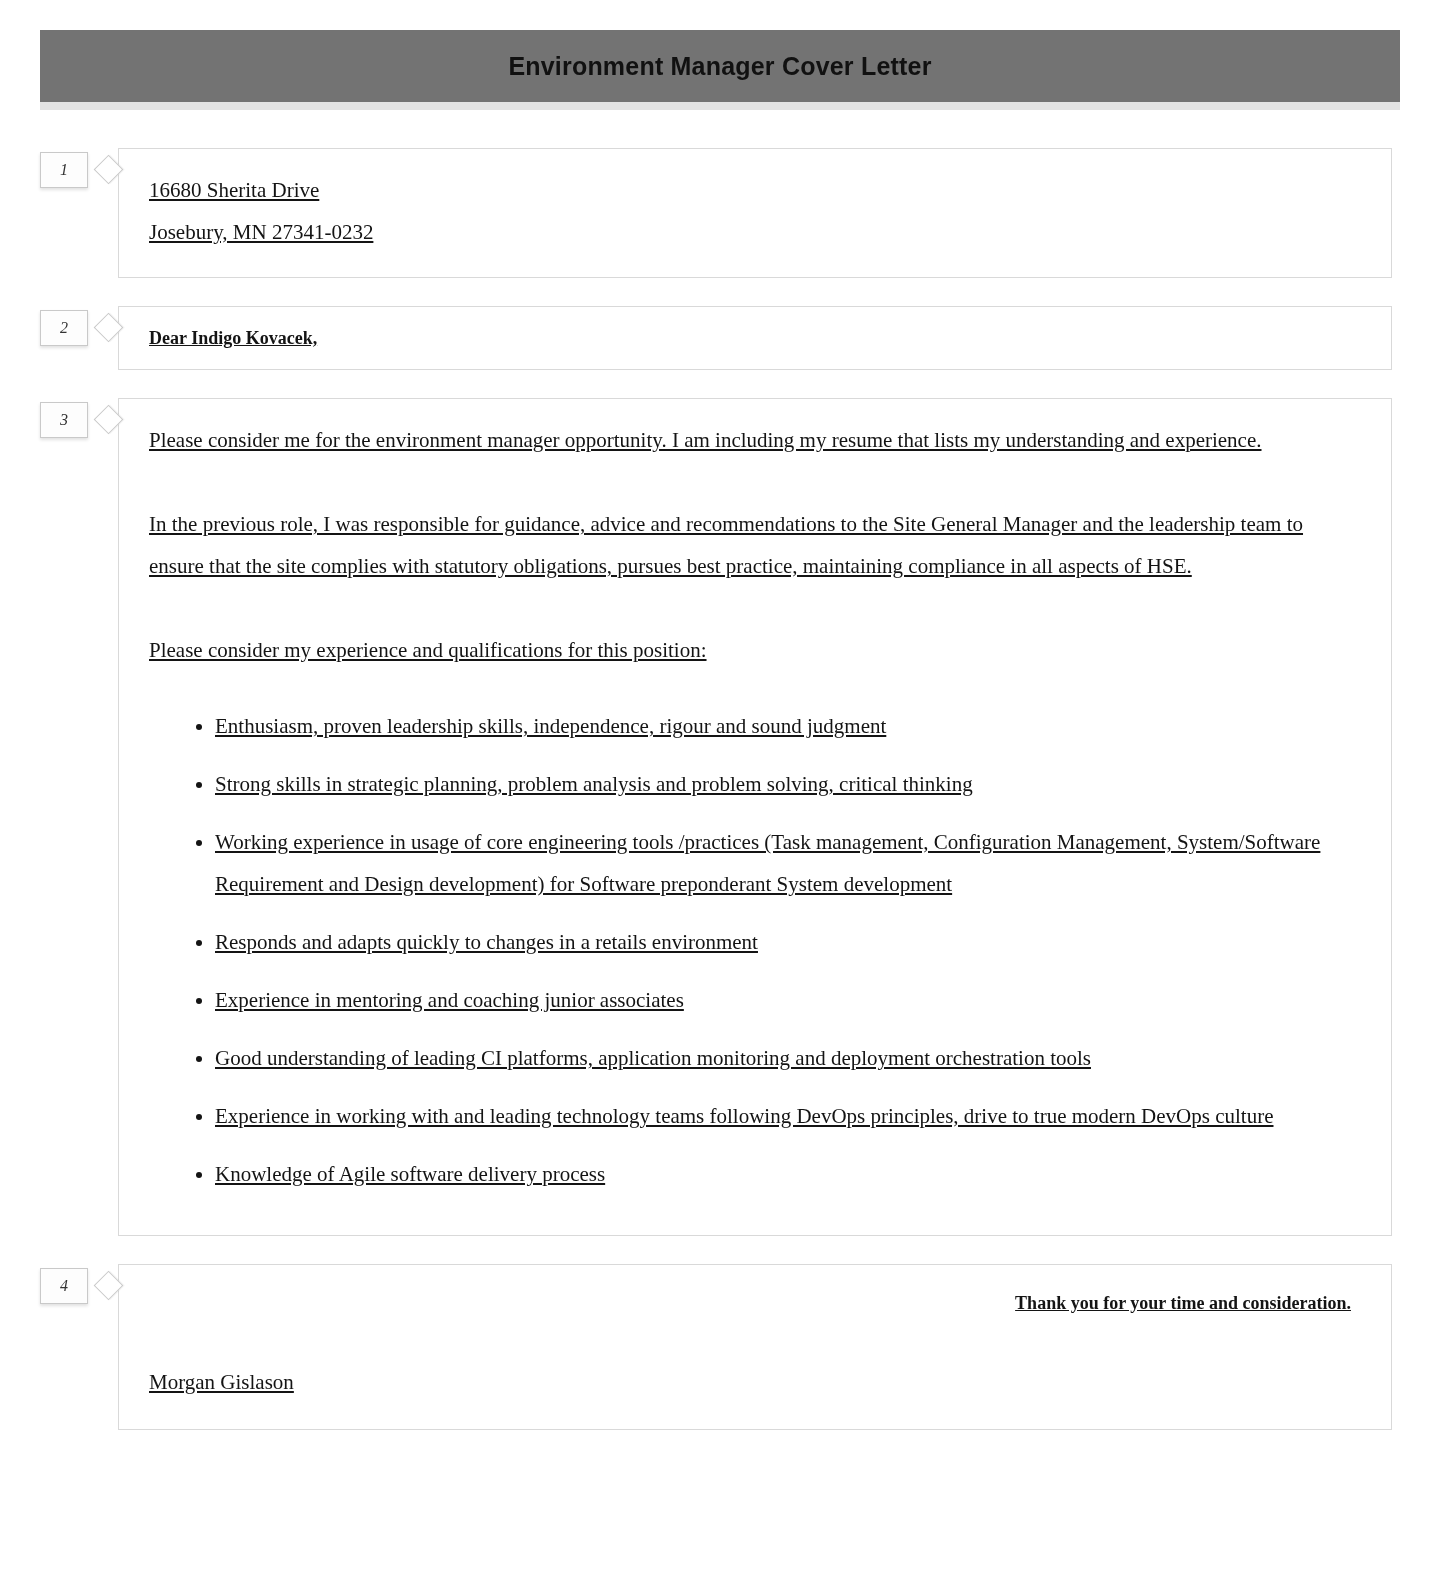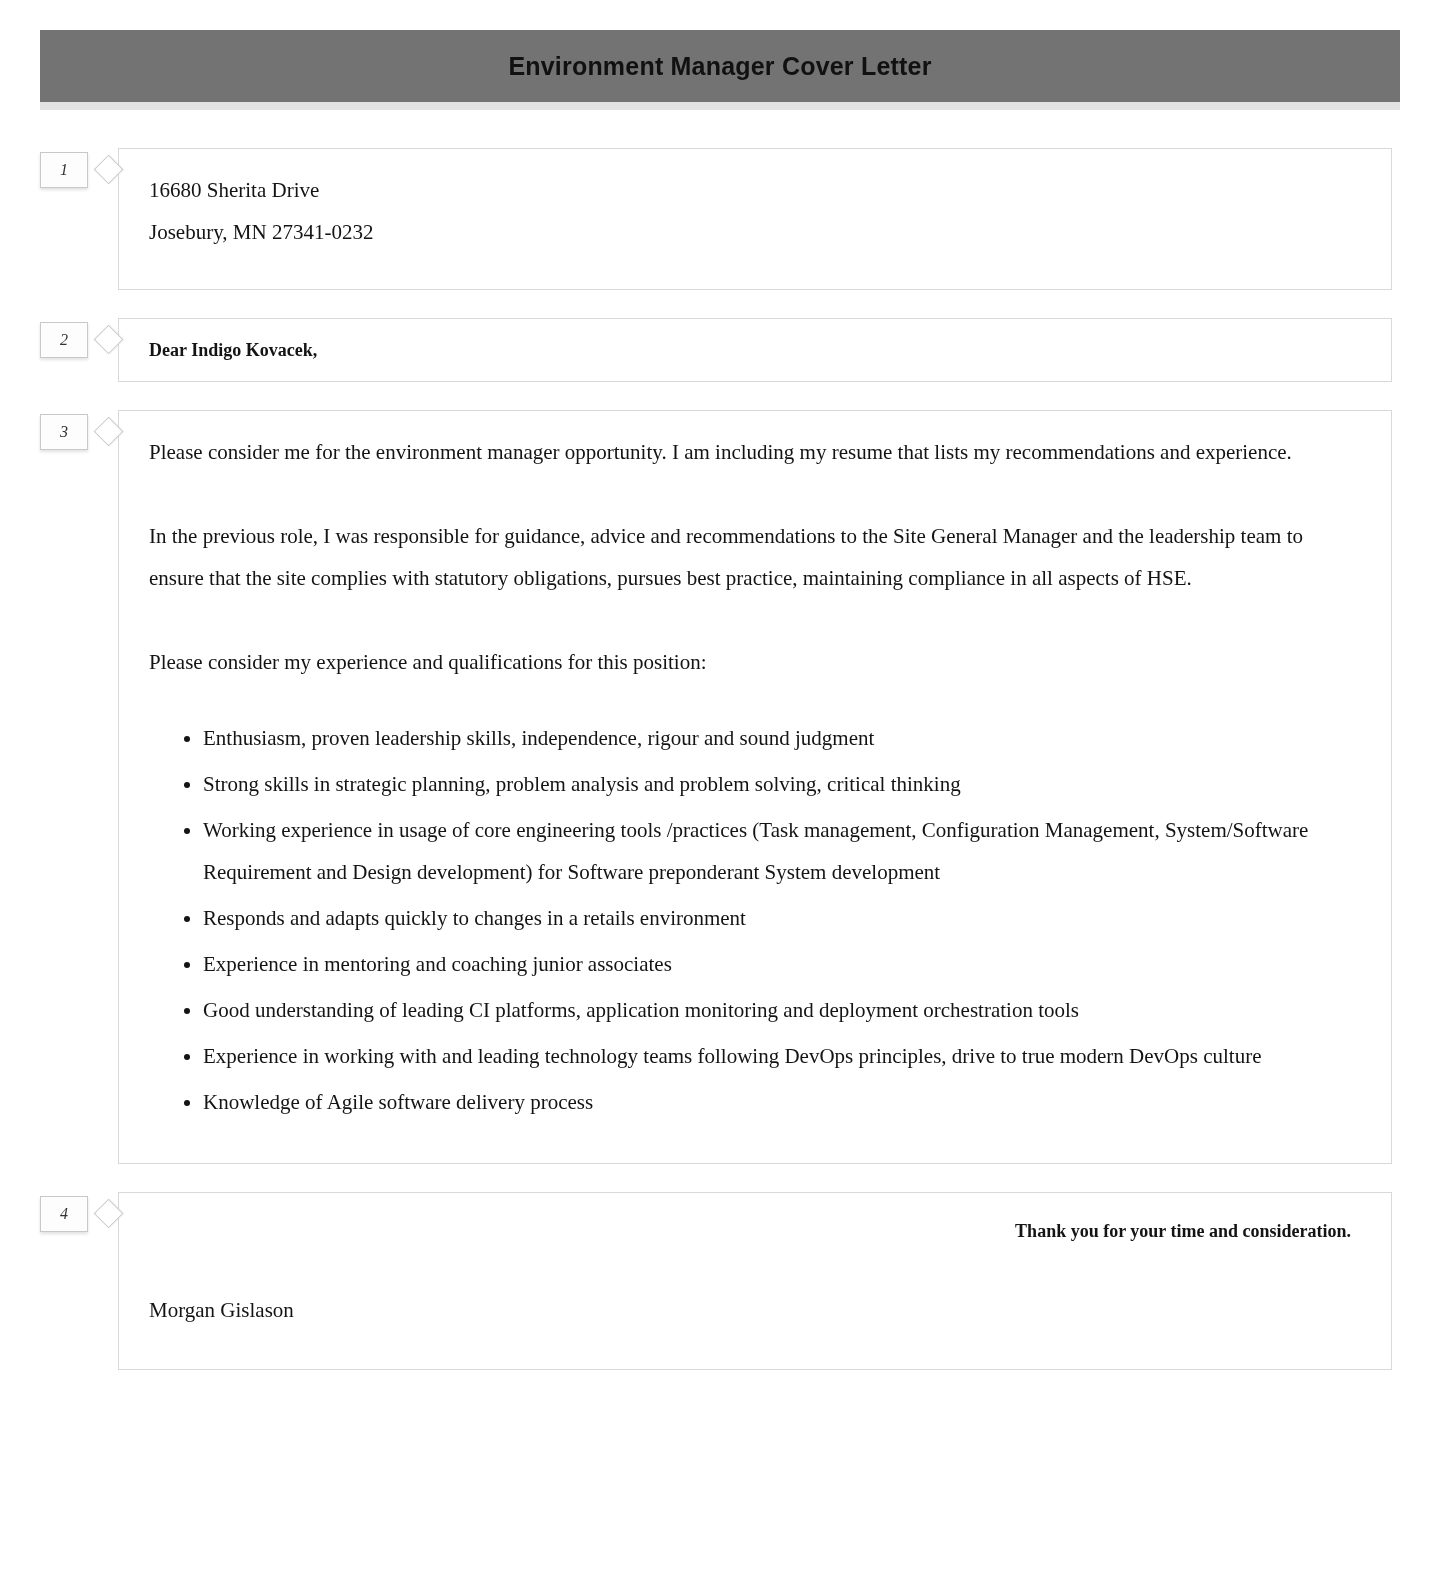--- a/index.html
+++ b/index.html
@@ -68,41 +68,42 @@
     background: #ffffff;
     border: 1px solid #c9c9c9;
     transform: rotate(45deg);
     box-shadow: 1px -1px 1px rgba(0,0,0,0.05);
     z-index: 2;
   }
   .box {
     flex: 1;
     border: 1px solid #d9d9d9;
     background: #fff;
-    padding: 20px 40px 36px 30px;
+    padding: 20px 40px 24px 30px;
     font-size: 21px;
     line-height: 2;
+    text-decoration: underline;
   }
 
   .address-box p { margin: 0; }
 
   .salutation-box { padding-top: 13px; padding-bottom: 13px; }
   .bold-line {
     font-weight: bold;
     font-size: 18px;
     margin: 0;
   }
 
   .body-box p { margin: 0 0 42px 0; }
   .body-box p:last-of-type { margin-bottom: 34px; }
   .body-box ul {
     margin: 0;
     padding: 0 0 0 50px;
   }
-  .body-box li { margin: 4px; }
+  .body-box li { margin: 16px; }
 
   .closing-box p { margin: 0 0 40px 0; }
   .closing-box p:last-child { margin-bottom: 2px; }
 </style>
 </head>
 <body>
 
 <div class="page">
 
   <header class="title-bar">
@@ -135,21 +136,21 @@
   </section>
 
   <section class="row">
     <div class="marker">
       <div class="badge">
         <span>3</span>
       </div>
       <div class="diamond"></div>
     </div>
     <div class="box body-box">
-      <p>Please consider me for the environment manager opportunity. I am including my resume that lists my recommendations and experience.</p>
+      <p>Please consider me for the environment manager opportunity. I am including my resume that lists my understanding and experience.</p>
       <p>In the previous role, I was responsible for guidance, advice and recommendations to the Site General Manager and the leadership team to ensure that the site complies with statutory obligations, pursues best practice, maintaining compliance in all aspects of HSE.</p>
       <p>Please consider my experience and qualifications for this position:</p>
       <ul>
         <li>Enthusiasm, proven leadership skills, independence, rigour and sound judgment</li>
         <li>Strong skills in strategic planning, problem analysis and problem solving, critical thinking</li>
         <li>Working experience in usage of core engineering tools /practices (Task management, Configuration Management, System/Software Requirement and Design development) for Software preponderant System development</li>
         <li>Responds and adapts quickly to changes in a retails environment</li>
         <li>Experience in mentoring and coaching junior associates</li>
         <li>Good understanding of leading CI platforms, application monitoring and deployment orchestration tools</li>
         <li>Experience in working with and leading technology teams following DevOps principles, drive to true modern DevOps culture</li>

